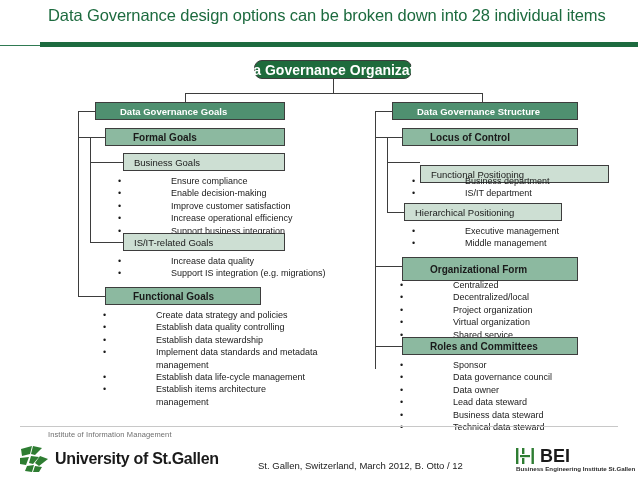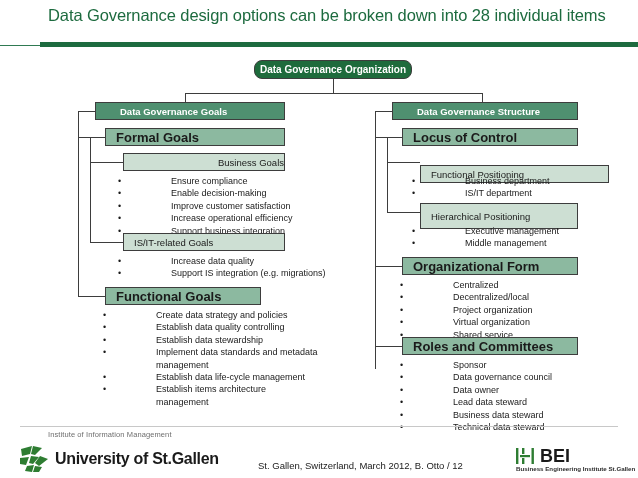--- a/index.html
+++ b/index.html
@@ -40,37 +40,37 @@
     align-items: center;
     white-space: nowrap;
   }
   .box span { display: block; }
 
   
   .lvl1 {
     background: #1e6b3c;
     color: #ffffff;
     font-weight: bold;
-    font-size: 10px;
+    font-size: 14px;
     justify-content: center;
     border-radius: 8px;
   }
   .lvl2 {
     background: #4f9070;
     color: #ffffff;
     font-weight: bold;
     font-size: 9.5px;
     padding-left: 24px;
   }
   .lvl3 {
     background: #8cb9a0;
     color: #1a1a1a;
     font-weight: bold;
-    font-size: 13px;
-    padding-left: 10px;
+    font-size: 10px;
+    padding-left: 27px;
   }
   .lvl4 {
     background: #cddfd3;
     color: #1a1a1a;
     font-weight: normal;
     font-size: 9.5px;
     padding-left: 10px;
   }
 
   
@@ -157,21 +157,21 @@
     <div class="conn hline" style="left:78px; top:87px; width:27px;"></div>
 
     <div class="box lvl3" style="left:105px; top:78px; width:180px; height:18px;">
       <span>Formal Goals</span>
     </div>
 
     <div class="conn vline" style="left:90px; top:87px; height:106px;"></div>
     <div class="conn hline" style="left:90px; top:112px; width:33px;"></div>
     <div class="conn hline" style="left:90px; top:192px; width:33px;"></div>
 
-    <div class="box lvl4" style="left:123px; top:103px; width:162px; height:18px;justify-content:flex-end;">
+    <div class="box lvl4" style="left:123px; top:103px; width:162px; height:18px;">
       <span>Business Goals</span>
     </div>
     <div class="blist" style="left:118px; top:125px; width:210px;">
       <div class="bi">
         <span class="bul">•</span>
         <span class="btx">Ensure compliance</span>
       </div>
       <div class="bi">
         <span class="bul">•</span>
         <span class="btx">Enable decision-making</span>
@@ -259,35 +259,35 @@
       <div class="bi">
         <span class="bul">•</span>
         <span class="btx">Business department</span>
       </div>
       <div class="bi">
         <span class="bul">•</span>
         <span class="btx">IS/IT department</span>
       </div>
     </div>
 
-    <div class="box lvl4" style="left:420px; top:153px; width:158px; height:26px;">
+    <div class="box lvl4" style="left:404px; top:153px; width:158px; height:18px;">
       <span>Hierarchical Positioning</span>
     </div>
     <div class="blist" style="left:412px; top:175px; width:180px;">
       <div class="bi">
         <span class="bul">•</span>
         <span class="btx">Executive management</span>
       </div>
       <div class="bi">
         <span class="bul">•</span>
         <span class="btx">Middle management</span>
       </div>
     </div>
 
-    <div class="box lvl3" style="left:402px; top:207px; width:176px; height:18px;">
+    <div class="box lvl3" style="left:402px; top:207px; width:176px; height:24px;">
       <span>Organizational Form</span>
     </div>
     <div class="blist" style="left:400px; top:229px; width:190px;">
       <div class="bi">
         <span class="bul">•</span>
         <span class="btx">Centralized</span>
       </div>
       <div class="bi">
         <span class="bul">•</span>
         <span class="btx">Decentralized/local</span>

